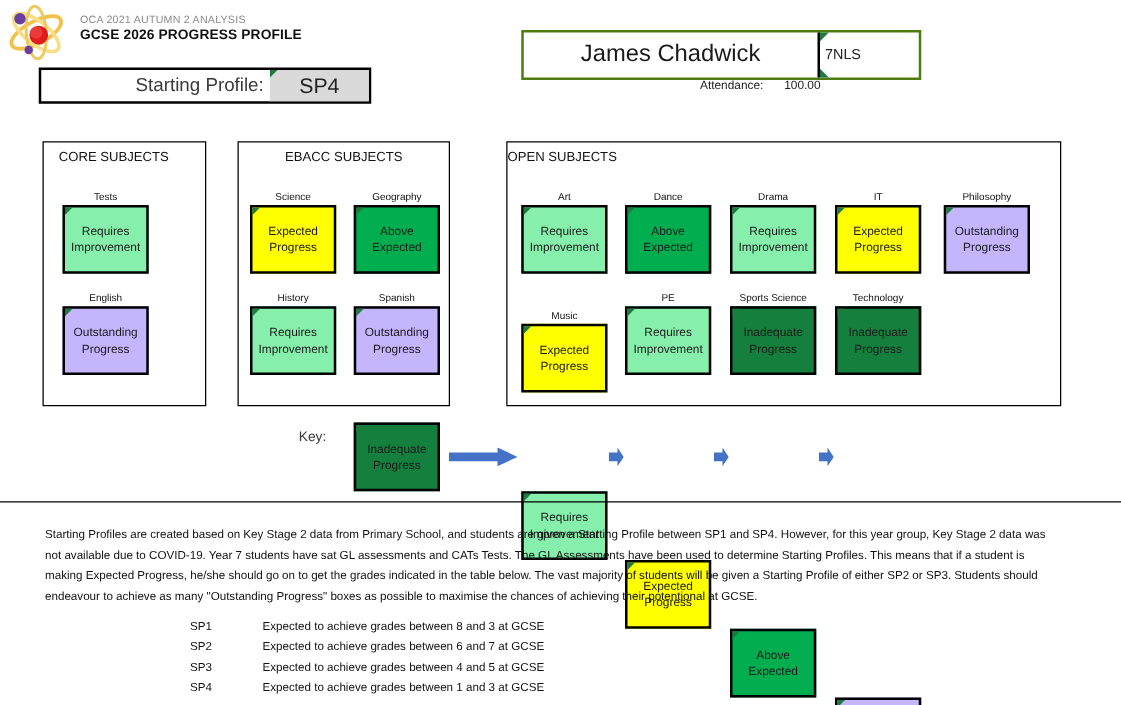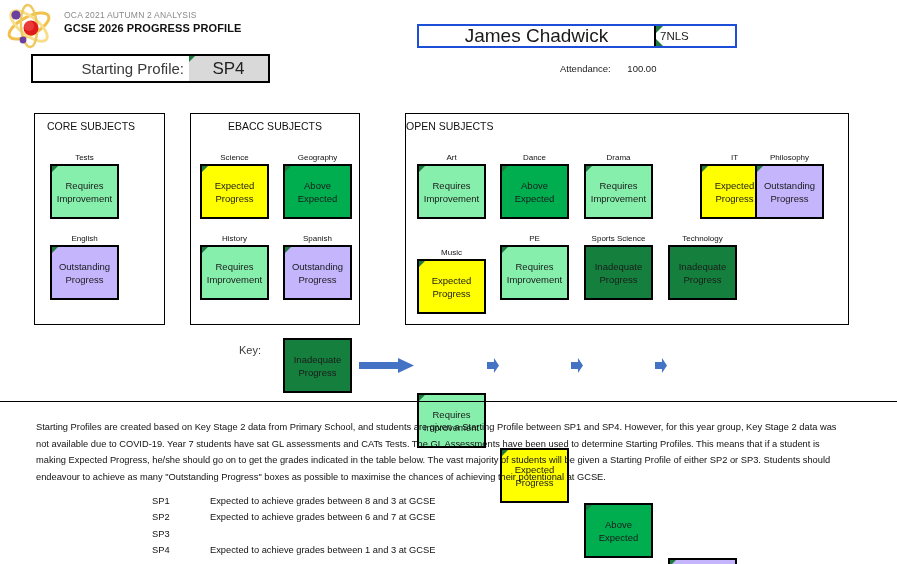--- a/index.html
+++ b/index.html
@@ -38,21 +38,21 @@
     font-weight: bold;
     letter-spacing: .1px;
     color: #111;
     line-height: 14px;
   }
 
   
   #starting-profile-box {
     position: absolute;
     left: 31px; top: 54px;
-    width: 239px; height: 29px;
+    width: 266px; height: 29px;
     border: 2px solid #000;
     box-sizing: border-box;
     display: flex;
     align-items: stretch;
   }
   #starting-profile-label {
     flex: 1;
     display: flex;
     align-items: center;
     justify-content: flex-end;
@@ -75,22 +75,22 @@
     position: absolute;
     left: 0; top: 0;
     border-top: 6px solid #1f7a3f;
     border-right: 6px solid transparent;
   }
 
   
   #name-box {
     position: absolute;
     left: 417px; top: 24px;
-    width: 320px; height: 24px;
-    border: 2px solid #1d4ed8;
+    width: 320px; height: 40px;
+    border: 2px solid #4d7c0f;
     box-sizing: border-box;
     display: flex;
     align-items: stretch;
   }
   #name-value {
     flex: 1;
     display: flex;
     align-items: center;
     justify-content: center;
     font-size: 19px;
@@ -367,21 +367,21 @@
         <span class="l2">Expected</span>
       </div>
     </div>
     <div class="subject" style="left: 584px; top: 152px;">
       <div class="subject-label">Drama</div>
       <div class="subject-box has-note g-requires">
         <span class="l1">Requires</span>
         <span class="l2">Improvement</span>
       </div>
     </div>
-    <div class="subject" style="left: 700px; top: 152px;">
+    <div class="subject" style="left: 668px; top: 152px;">
       <div class="subject-label">IT</div>
       <div class="subject-box has-note g-expected">
         <span class="l1">Expected</span>
         <span class="l2">Progress</span>
       </div>
     </div>
     <div class="subject" style="left: 755px; top: 152px;">
       <div class="subject-label">Philosophy</div>
       <div class="subject-box has-note g-outstanding">
         <span class="l1">Outstanding</span>
@@ -466,18 +466,19 @@
     <div class="sp-row">
       <div class="sp-code">SP1</div>
       <div class="sp-desc">Expected to achieve grades between 8 and 3 at GCSE</div>
     </div>
     <div class="sp-row">
       <div class="sp-code">SP2</div>
       <div class="sp-desc">Expected to achieve grades between 6 and 7 at GCSE</div>
     </div>
     <div class="sp-row">
       <div class="sp-code">SP3</div>
+      <div class="sp-desc">Expected to achieve grades between 4 and 5 at GCSE</div>
     </div>
     <div class="sp-row">
       <div class="sp-code">SP4</div>
       <div class="sp-desc">Expected to achieve grades between 1 and 3 at GCSE</div>
     </div>
   </div>
 
 </body></html>

